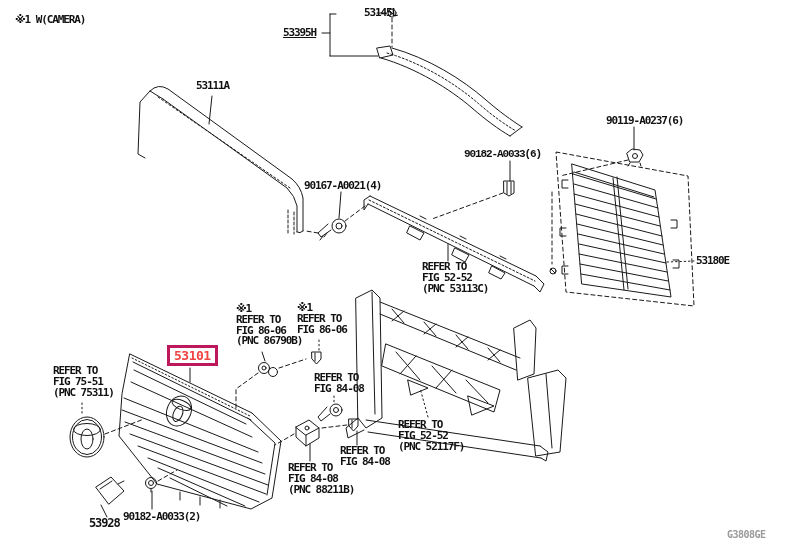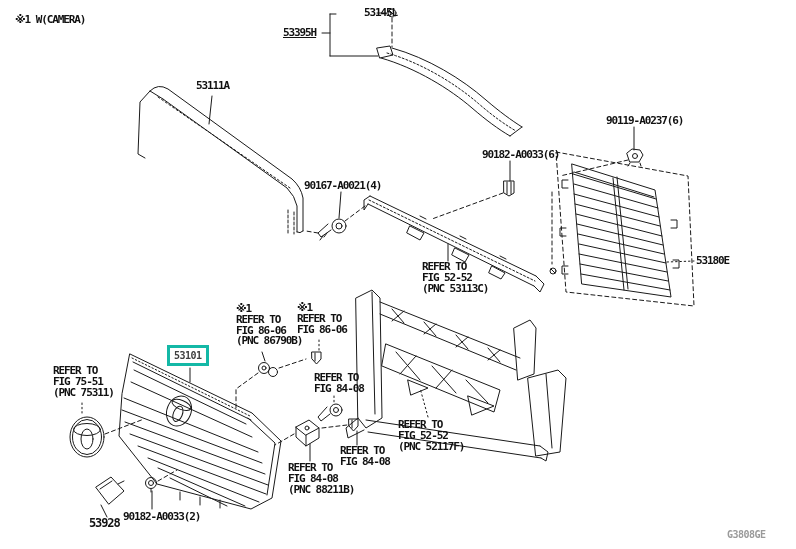--- a/index.html
+++ b/index.html
@@ -13,23 +13,23 @@
   .lbl{
     position:absolute;font-weight:bold;font-size:11px;letter-spacing:-1.1px;
     line-height:11px;color:#111;white-space:nowrap;
   }
   .note{
     position:absolute;font-weight:bold;font-size:11px;letter-spacing:-1.1px;
     line-height:10.8px;color:#111;white-space:nowrap;
   }
   .note span{display:block;}
   .pn-box{
-    position:absolute;border:3px solid #14b8a6;background:#fff;
-    padding:0 4px;font-size:10px;font-weight:bold;letter-spacing:-0.5px;
-    line-height:15px;color:#404040;
+    position:absolute;border:3px solid #be185d;background:#fff;
+    padding:0 4px;font-size:13px;font-weight:bold;letter-spacing:-0.5px;
+    line-height:15px;color:#ef4444;
   }
   .watermark{
     position:absolute;font-size:10px;font-weight:bold;letter-spacing:-0.5px;
     color:#9a9a9a;
   }
 </style>
 </head>
 <body>
 
 <div class="stage">
@@ -206,21 +206,21 @@
       <path d="M428,417 L420,388" stroke-dasharray="1.5,2.8"></path>
     </g>
   </svg>
 
   <div class="lbl" style="left:15px;top:14px;">※1 W(CAMERA)</div>
 
   <div class="lbl" style="left:336px;top:7px;margin-left:28px;">53145L</div>
   <div class="lbl" style="left:283px;top:27px;text-decoration:underline;">53395H</div>
   <div class="lbl" style="left:196px;top:80px;">53111A</div>
   <div class="lbl" style="left:304px;top:180px;">90167-A0021(4)</div>
-  <div class="lbl" style="left:482px;top:149px;">90182-A0033(6)</div>
+  <div class="lbl" style="left:464px;top:149px;font-family:Liberation Mono, monospace;">90182-A0033(6)</div>
   <div class="lbl" style="left:606px;top:115px;">90119-A0237(6)</div>
   <div class="lbl" style="left:696px;top:255px;">53180E</div>
   <div class="lbl" style="left:89px;top:518px;font-size:12px;">53928</div>
   <div class="lbl" style="left:123px;top:511px;text-align:right;">90182-A0033(2)</div>
 
   <div class="pn-box" style="left:167px;top:345px;">
     <span>53101</span>
   </div>
 
   <div class="note" style="left:422px;top:262px;">

